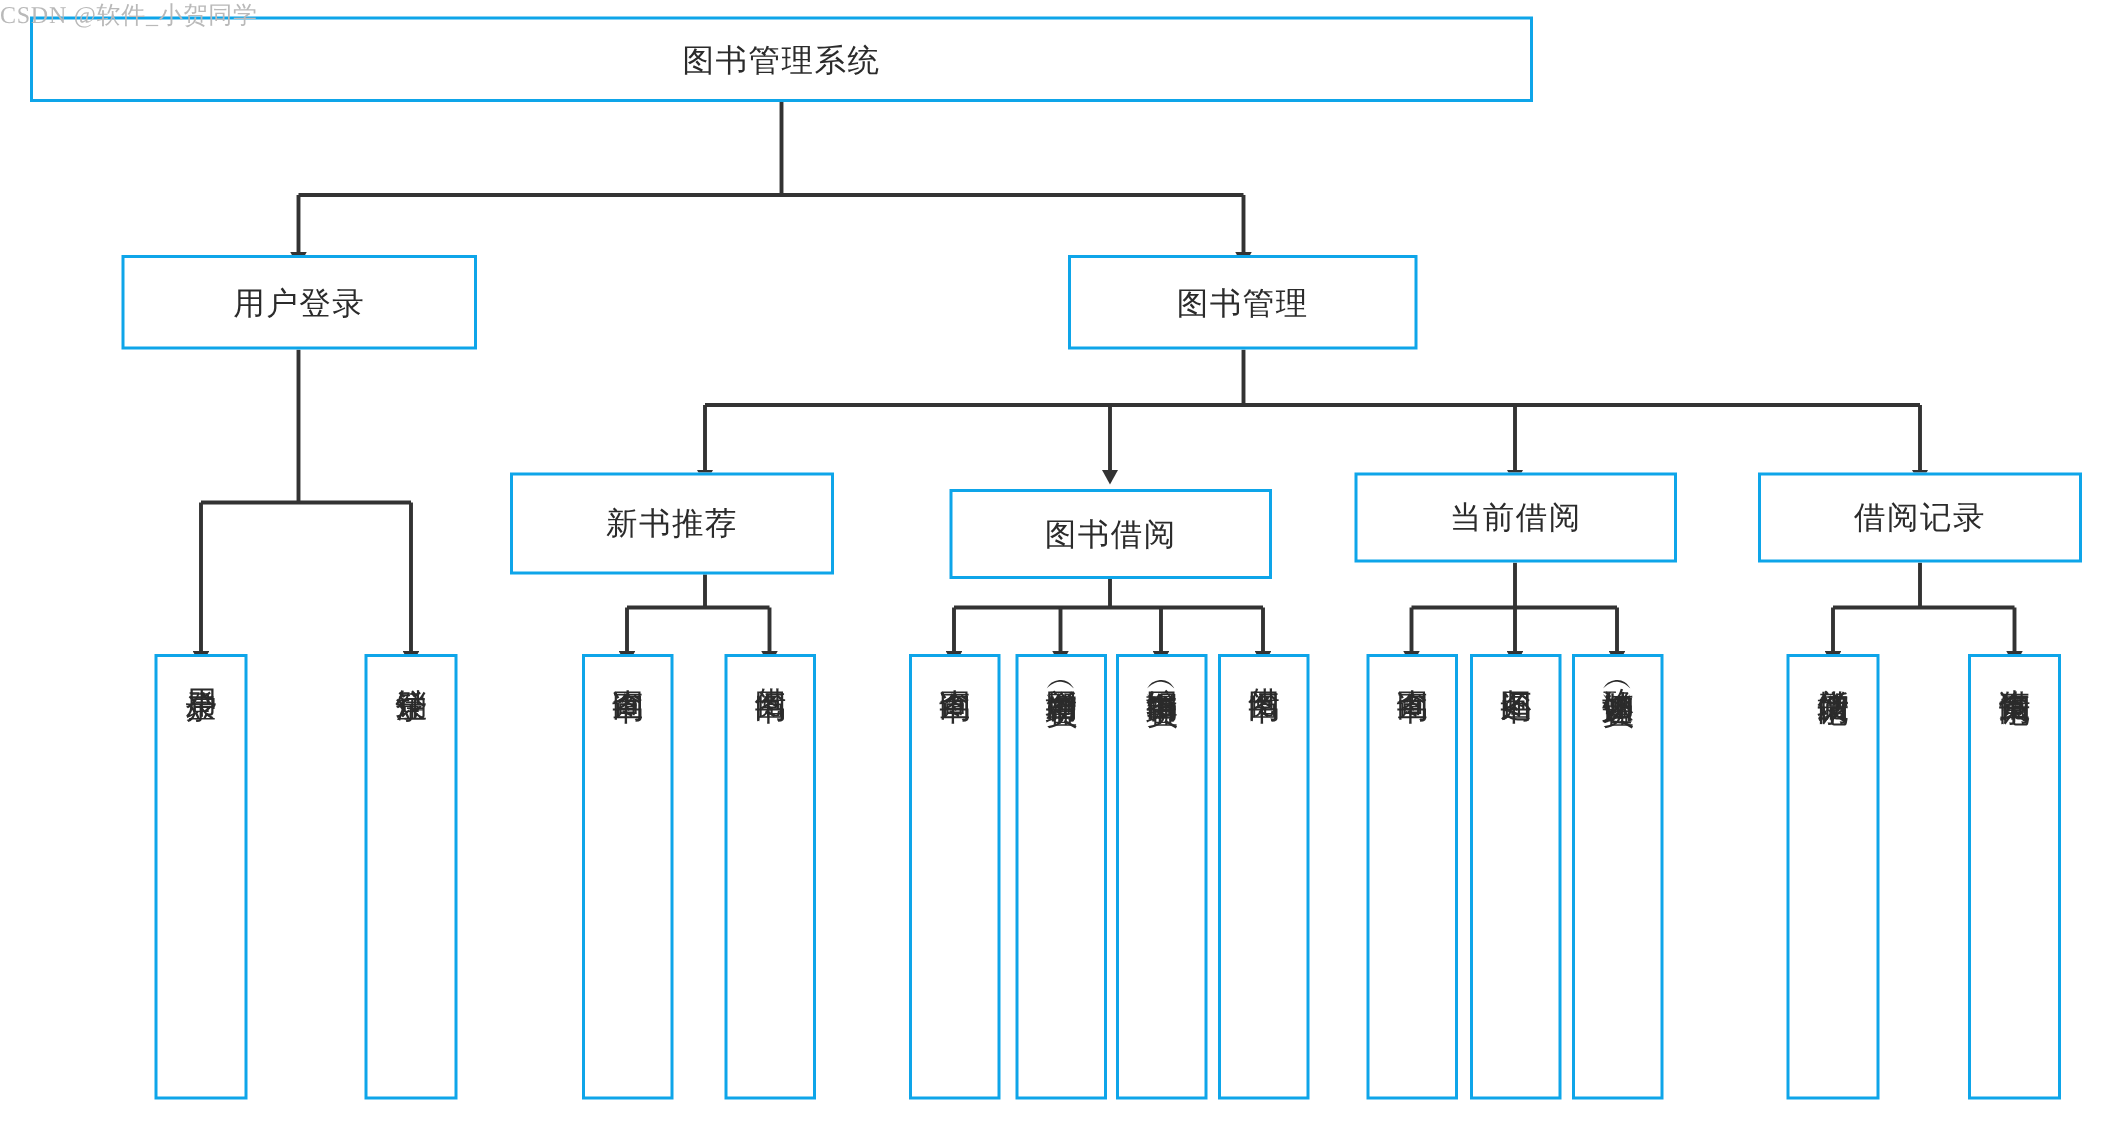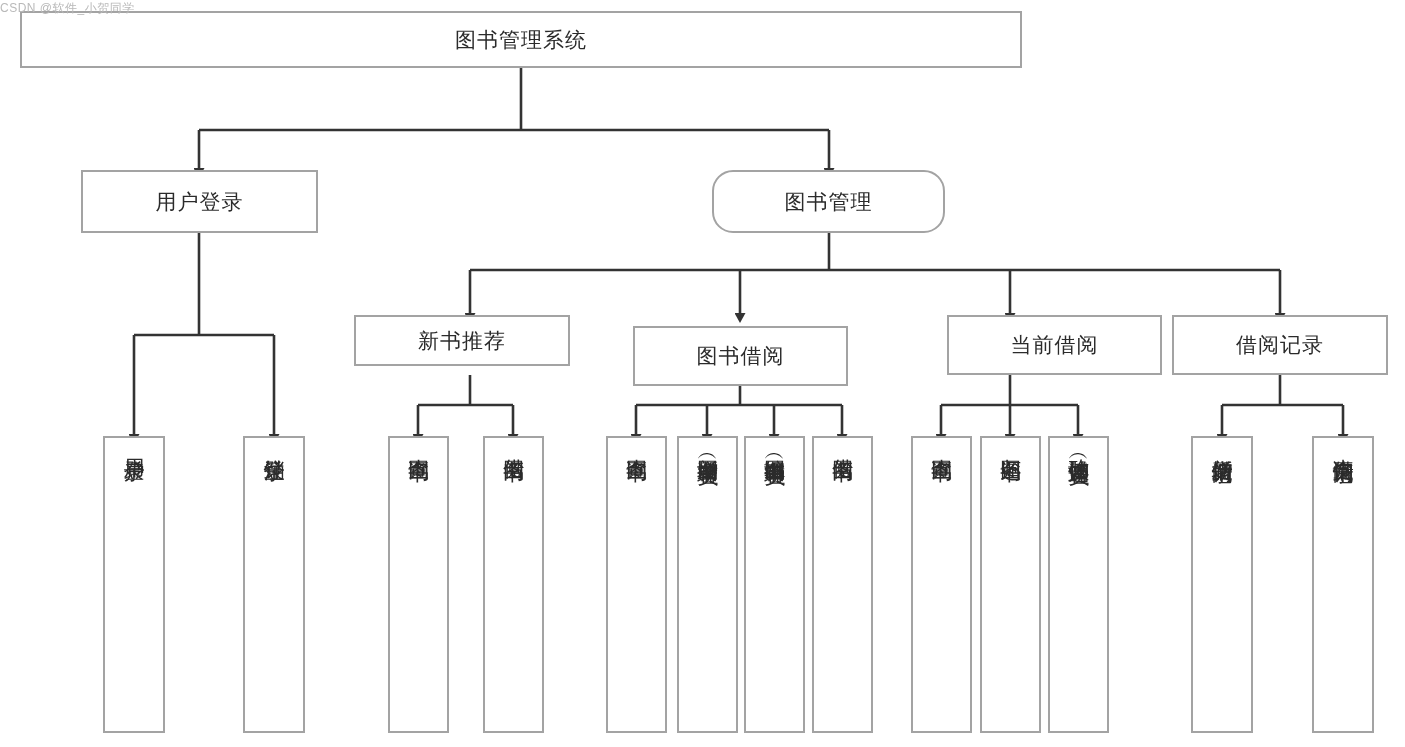--- a/index.html
+++ b/index.html
@@ -11,21 +11,21 @@
     position: relative;
     width: 1405px;
     height: 747px;
     background: #ffffff;
     font-family: "DejaVu Sans", "Liberation Sans", sans-serif;
     overflow: hidden;
   }
   .node {
     position: absolute;
     box-sizing: border-box;
-    border: 2px solid #a3a3a3;
+    border: 2px solid #0ea5e9;
     background: #ffffff;
     display: flex;
     align-items: center;
     justify-content: center;
     color: #2b2b2b;
   }
   .node.h {
     font-size: 21px;
     letter-spacing: 1px;
   }
@@ -45,25 +45,25 @@
   }
   #edges {
     position: absolute;
     left: 0; top: 0;
     width: 1405px;
     height: 747px;
     pointer-events: none;
   }
   .watermark {
     position: absolute;
-    font-size: 12px;
+    font-size: 16px;
     color: #b9b9b9;
     letter-spacing: 0.5px;
     white-space: nowrap;
-    font-family: Liberation Sans, sans-serif;
+    font-family: Liberation Serif, serif;
   }
 </style>
 </head>
 <body>
 
 <div id="canvas">
 
   <svg id="edges" viewBox="0 0 1405 747" xmlns="http://www.w3.org/2000/svg">
     <defs>
       <marker id="arrow" markerWidth="10" markerHeight="11" refX="1" refY="5.5" orient="auto" markerUnits="userSpaceOnUse">
@@ -107,30 +107,30 @@
       </g>
   </svg>
 
   <div id="nodes-layer">
       <div class="node h" style="left: 20px; top: 11px; width: 1002px; height: 57px;">
         <span>图书管理系统</span>
       </div>
       <div class="node h" style="left: 81px; top: 170px; width: 237px; height: 63px;">
         <span>用户登录</span>
       </div>
-      <div class="node h" style="left: 712px; top: 170px; width: 233px; height: 63px; border-radius: 21px;">
+      <div class="node h" style="left: 712px; top: 170px; width: 233px; height: 63px;">
         <span>图书管理</span>
       </div>
-      <div class="node h" style="left: 354px; top: 315px; width: 216px; height: 51px;">
+      <div class="node h" style="left: 340px; top: 315px; width: 216px; height: 68px;">
         <span>新书推荐</span>
       </div>
       <div class="node h" style="left: 633px; top: 315px; width: 215px; height: 60px; margin-top: 11px;">
         <span>图书借阅</span>
       </div>
-      <div class="node h" style="left: 903px; top: 315px; width: 215px; height: 60px; margin-left: 44px;">
+      <div class="node h" style="left: 903px; top: 315px; width: 215px; height: 60px;">
         <span>当前借阅</span>
       </div>
       <div class="node h" style="left: 1172px; top: 315px; width: 216px; height: 60px; text-align: right;">
         <span>借阅记录</span>
       </div>
       <div class="node v" style="left: 103px; top: 436px; width: 62px; height: 297px;">
         <span class="vlabel">用户登录</span>
       </div>
       <div class="node v" style="left: 243px; top: 436px; width: 62px; height: 297px;">
         <span class="vlabel">注销登录</span>

